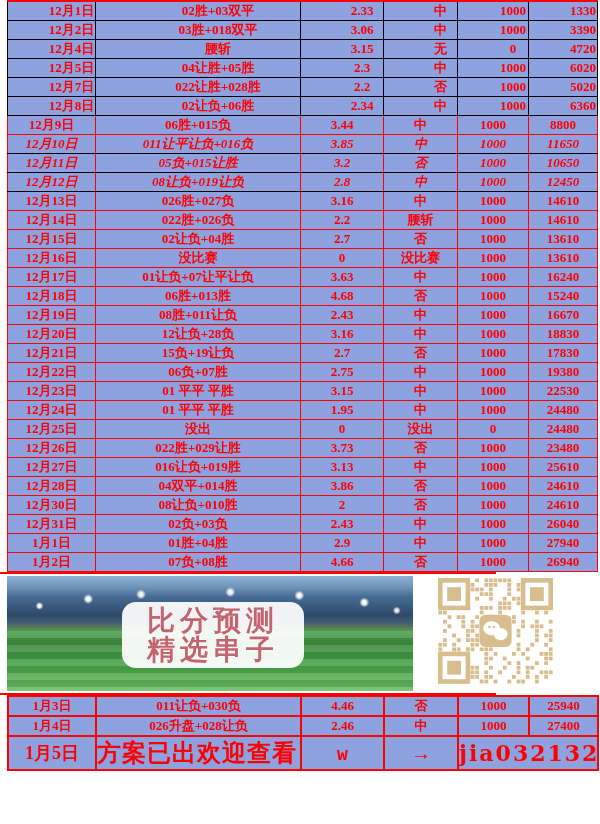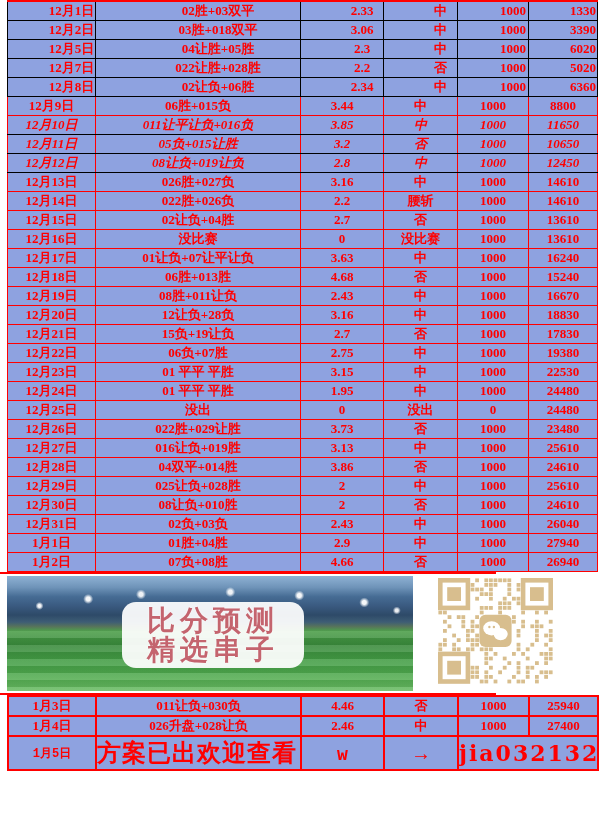--- a/index.html
+++ b/index.html
@@ -57,21 +57,21 @@
     font-family:"Liberation Sans","DejaVu Sans",sans-serif;
     font-weight:bold; font-size:28px; color:#C4646E; letter-spacing:5px;
     text-shadow:0 0 2px #ffffff;
   }
   .qr { position:absolute; left:438px; top:4px; width:135px; height:114px; background:#fff; }
 
   
   #bottom-table td { border:2px solid #FF0000; }
   #bottom-table tr { height:18px;margin-left:25px; }
   tr.promo-row { height:52px; }
-  tr.promo-row td.date-cell { font-size:12px;font-family:Liberation Mono, monospace; }
+  tr.promo-row td.date-cell { font-size:18px; }
   tr.promo-row td.msg-cell { font-size:24px; letter-spacing:1px; }
   tr.promo-row td.w-cell { font-size:18px; font-family:"DejaVu Sans Mono",monospace; }
   tr.promo-row td.arrow-cell { font-size:20px; }
   tr.promo-row td.contact-cell { font-size:22px; letter-spacing:2px; font-family:"DejaVu Serif",serif; }
 </style>
 </head>
 <body>
 
 <div class="page">
 
@@ -95,20 +95,28 @@
         </tr>
         <tr class="b-black">
           <td class="cell">12月2日</td>
           <td class="cell">03胜+018双平</td>
           <td class="cell">3.06</td>
           <td class="cell">中</td>
           <td class="cell">1000</td>
           <td class="cell">3390</td>
         </tr>
         <tr class="b-black">
+          <td class="cell">12月4日</td>
+          <td class="cell">腰斩</td>
+          <td class="cell">3.15</td>
+          <td class="cell">无</td>
+          <td class="cell">0</td>
+          <td class="cell">4720</td>
+        </tr>
+        <tr class="b-black">
           <td class="cell">12月5日</td>
           <td class="cell">04让胜+05胜</td>
           <td class="cell">2.3</td>
           <td class="cell">中</td>
           <td class="cell">1000</td>
           <td class="cell">6020</td>
         </tr>
         <tr class="b-black">
           <td class="cell">12月7日</td>
           <td class="cell">022让胜+028胜</td>
@@ -277,28 +285,20 @@
           <td class="cell">1000</td>
           <td class="cell">25610</td>
         </tr>
         <tr class="b-red">
           <td class="cell">12月28日</td>
           <td class="cell">04双平+014胜</td>
           <td class="cell">3.86</td>
           <td class="cell">否</td>
           <td class="cell">1000</td>
           <td class="cell">24610</td>
-        </tr>
-        <tr class="b-red">
-          <td class="cell">12月29日</td>
-          <td class="cell">025让负+028胜</td>
-          <td class="cell">2</td>
-          <td class="cell">中</td>
-          <td class="cell">1000</td>
-          <td class="cell">25610</td>
         </tr>
         <tr class="b-red">
           <td class="cell">12月30日</td>
           <td class="cell">08让负+010胜</td>
           <td class="cell">2</td>
           <td class="cell">否</td>
           <td class="cell">1000</td>
           <td class="cell">24610</td>
         </tr>
         <tr class="b-red">

